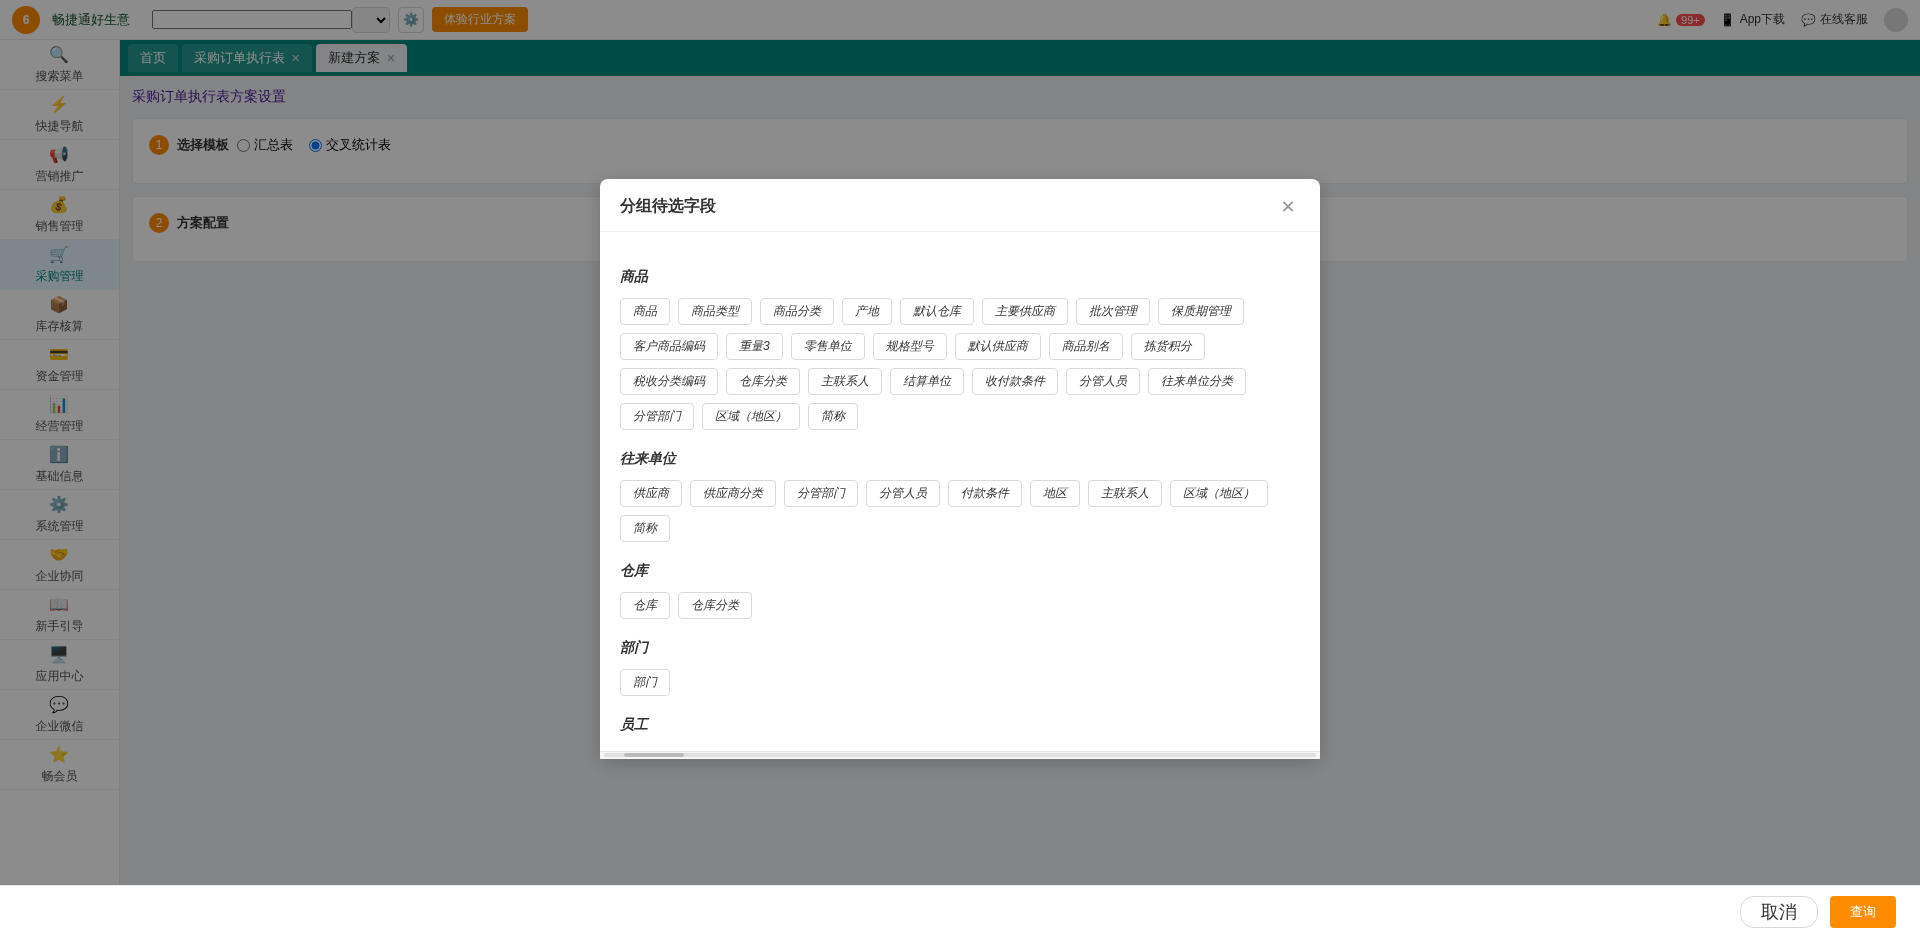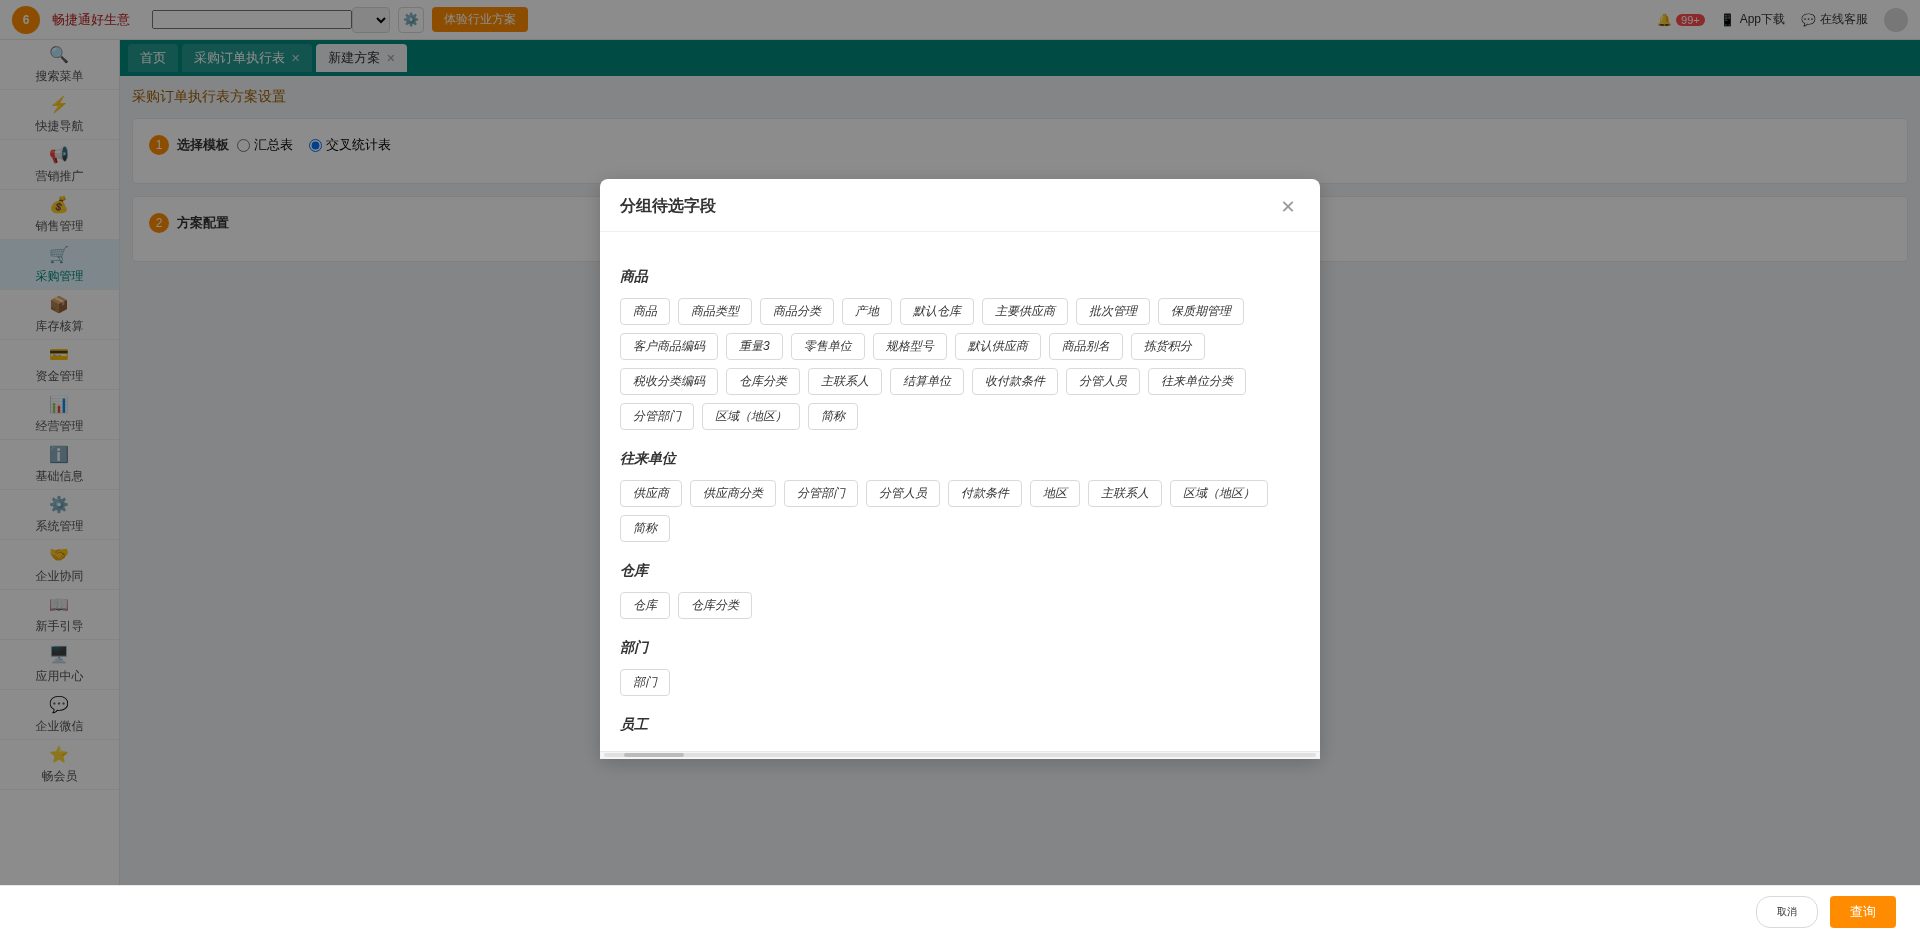--- a/index.html
+++ b/index.html
@@ -22,21 +22,21 @@
       align-items: center;
       width: 120px;
     }
     .logo-icon {
       width: 28px; height: 28px;
       background: #ff8c00;
       border-radius: 50%;
       display: flex; align-items: center; justify-content: center;
       color: white; font-weight: bold; font-size: 12px;
     }
-    .logo-text { margin-left: 12px; font-size: 13px; color: #b91c1c; }
+    .logo-text { margin-left: 12px; font-size: 13px; color: #14532d; }
     .header-search {
       flex: 1;
       max-width: 200px;
       margin-left: 20px;
     }
     .header-nav-select {
       height: 26px;
       border: 1px solid #d9d9d9;
       border-radius: 4px;
       padding: 0 8px;
@@ -152,21 +152,21 @@
     
     .main-content {
       margin-top: 76px;
       margin-left: 120px;
       padding: 12px;
       min-height: calc(100vh - 76px);
       background: #f0f2f5;
     }
 
     
-    .page-title { font-size: 14px; color: #a16207; margin-bottom: 12px; }
+    .page-title { font-size: 14px; color: #4c1d95; margin-bottom: 12px; }
     .section-block {
       background: #fff;
       border-radius: 4px;
       padding: 16px;
       margin-bottom: 12px;
       border: 1px solid #e8e8e8;
     }
     .step-header {
       display: flex;
       align-items: center;
@@ -291,21 +291,21 @@
       z-index: 300;
     }
     .btn-cancel {
       height: 32px;
       padding: 0 20px;
       border: 1px solid #d9d9d9;
       border-radius: 14px;
       background: #fff;
       color: #333;
       cursor: pointer;
-      font-size: 10px;
+      font-size: 18px;
     }
     .btn-confirm {
       height: 32px;
       padding: 0 20px;
       border: none;
       border-radius: 4px;
       background: #ff8c00;
       color: white;
       cursor: pointer;
       font-size: 13px;

